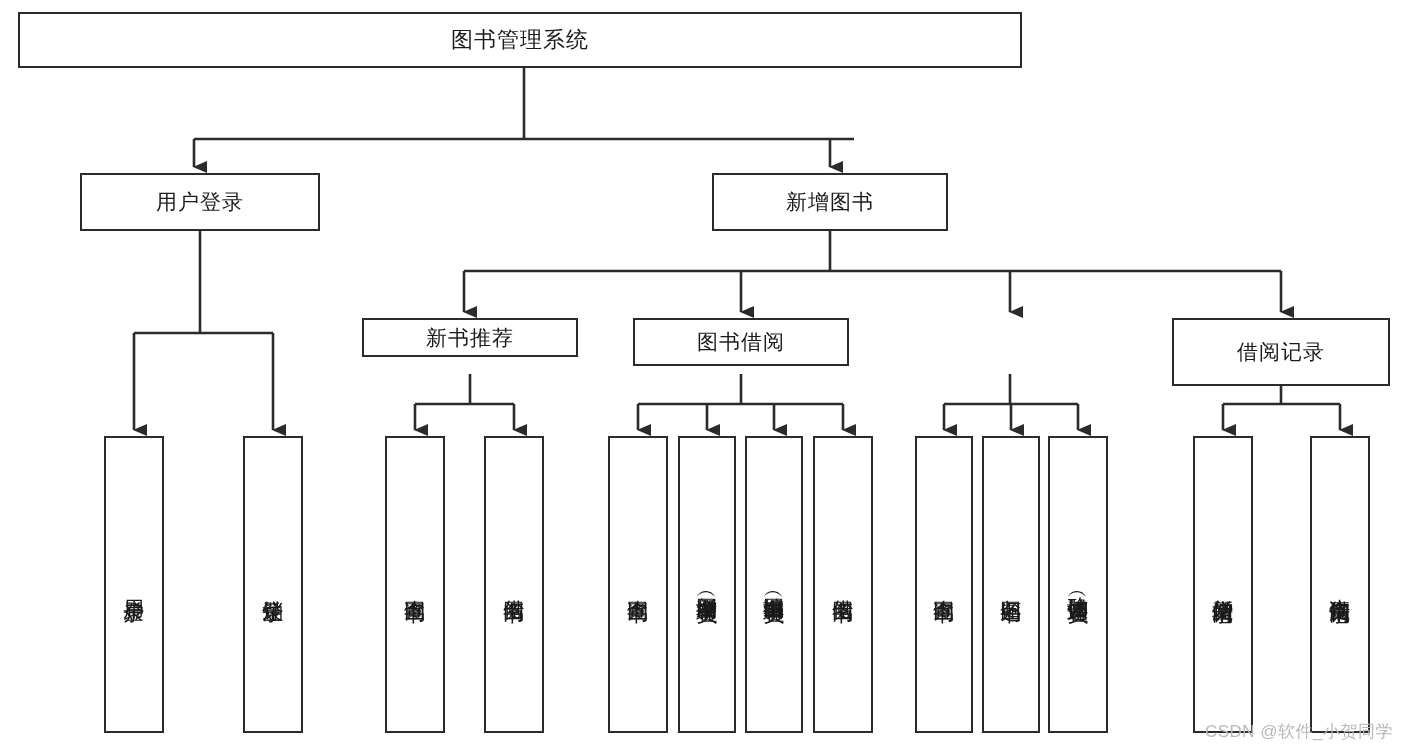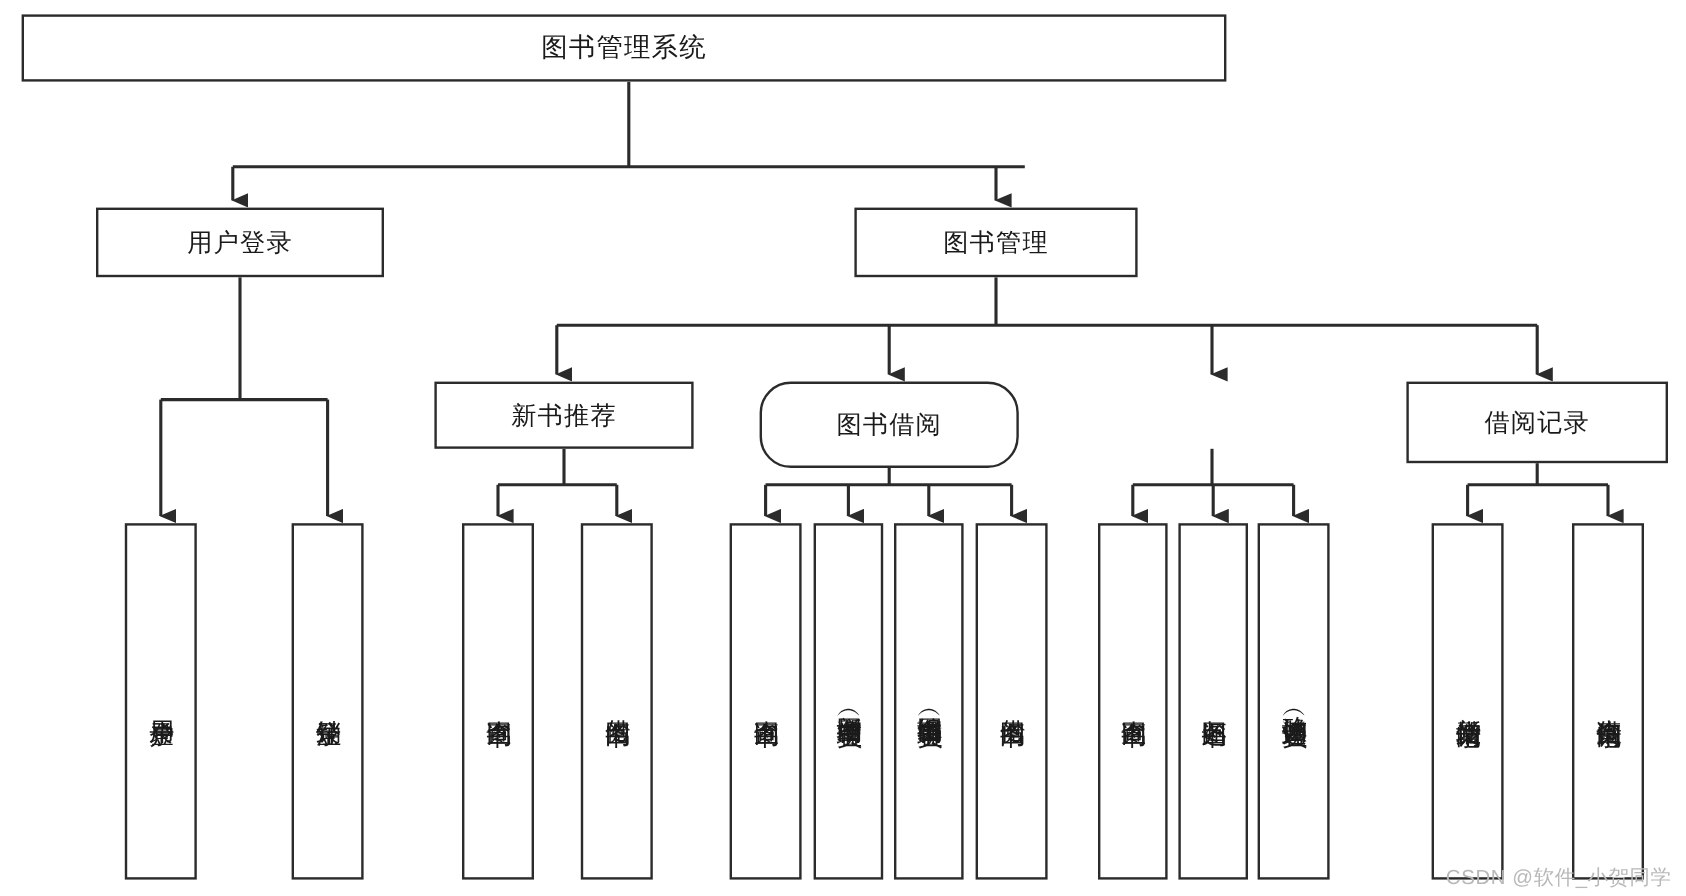--- a/index.html
+++ b/index.html
@@ -133,27 +133,27 @@
   </svg>
 
   <div class="node horiz" id="root-node" style="left:18px; top:12px; width:1004px; height:56px;">
     <span>图书管理系统</span>
   </div>
 
   <div class="node horiz" style="left:80px; top:173px; width:240px; height:58px;">
     <span>用户登录</span>
   </div>
   <div class="node horiz" style="left:712px; top:173px; width:236px; height:58px;">
-    <span>图书管理</span>
-  </div>
-
-  <div class="node horiz" style="left:362px; top:318px; width:216px; height:56px;">
+    <span>新增图书</span>
+  </div>
+
+  <div class="node horiz" style="left:362px; top:318px; width:216px; height:39px;">
     <span>新书推荐</span>
   </div>
-  <div class="node horiz" style="left:633px; top:318px; width:216px; height:72px;border-radius:26px;">
+  <div class="node horiz" style="left:633px; top:318px; width:216px; height:48px;">
     <span>图书借阅</span>
   </div>
   <div class="node horiz" style="left:1172px; top:318px; width:218px; height:68px;">
     <span>借阅记录</span>
   </div>
 
   <div class="node vert" style="left:104px; top:436px; width:60px; height:297px;">
     <span class="vtext">用户登录</span>
   </div>
   <div class="node vert" style="left:243px; top:436px; width:60px; height:297px;">

